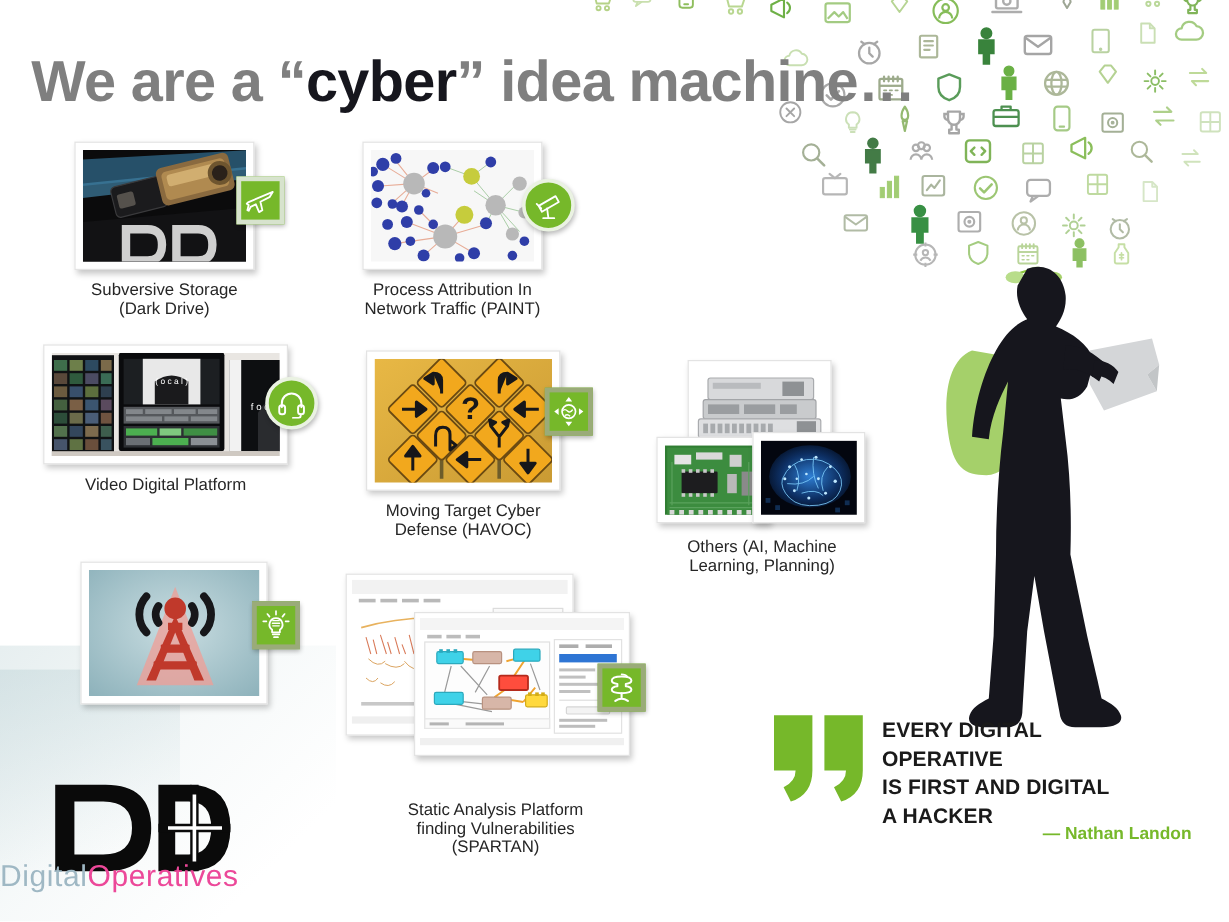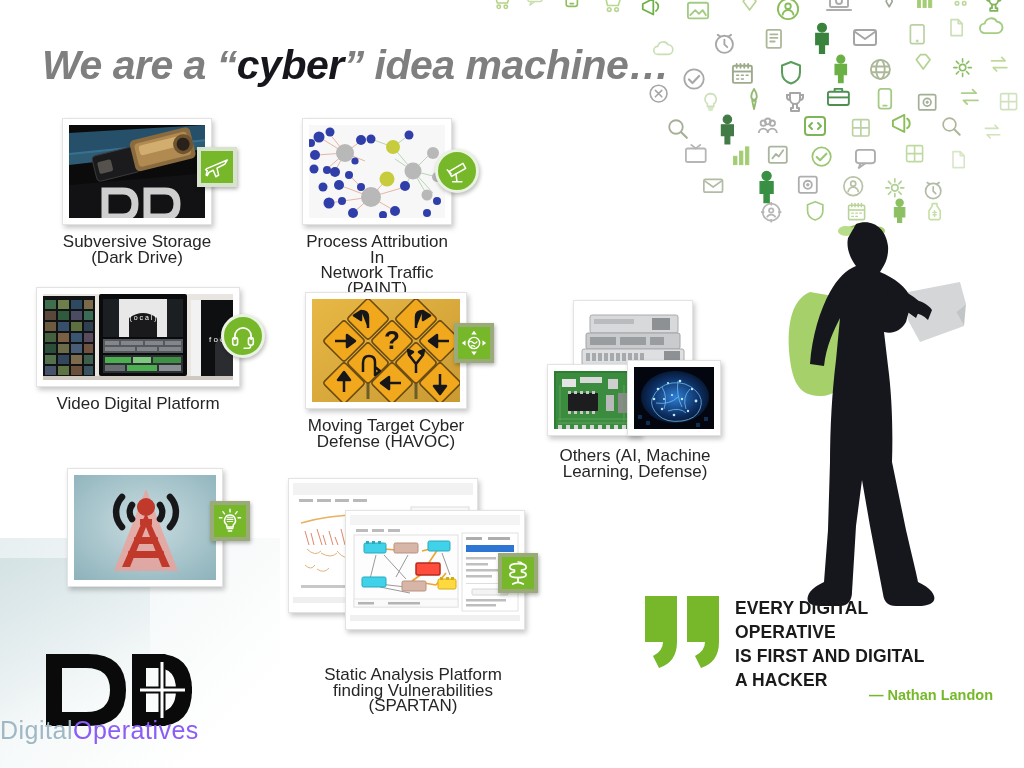--- a/index.html
+++ b/index.html
@@ -41,29 +41,28 @@
     bottom: 0;
     width: 150px;
     height: 210px;
     background: linear-gradient(160deg, rgba(188,210,214,0.45) 0%, rgba(255,255,255,0) 70%);
     pointer-events: none;
   }
 
   
   .title {
     position: absolute;
-    left: 42px;
+    left: 26px;
     top: 44px;
-    font-size: 41px;
+    font-size: 48px;
     line-height: 1.05;
     font-weight: bold;
     color: #7f7f7f;
     letter-spacing: -0.5px;
     white-space: nowrap;
-    font-style: italic;
   }
   .title .hl {
     color: #16161d;
   }
 
   
   .icon-cloud {
     position: absolute;
     left: 455px;
     top: -12px;
@@ -98,21 +97,21 @@
   .thumb-inner {
     width: 100%;
     height: 100%;
     overflow: hidden;
     position: relative;
     display: block;
   }
   .caption {
     margin-top: 9px;
     text-align: center;
-    font-size: 17px;
+    font-size: 14px;
     line-height: 15.5px;
     color: #262626;
     font-family: "Liberation Sans", sans-serif;
   }
 
   
   .badge {
     position: absolute;
     display: flex;
     align-items: center;
@@ -177,21 +176,21 @@
     position: absolute;
     left: 0px;
     top: 716px;
     width: 215px;
     font-size: 25px;
     letter-spacing: 0.5px;
     color: #9fb8c4;
     font-family: "Liberation Sans", sans-serif;
     white-space: nowrap;
   }
-  .logo-word .op { color: #8b5cf6; }
+  .logo-word .op { color: #ec4899; }
 </style>
 </head>
 <body>
 
 <div id="slide">
 
   <div class="corner-wash"></div>
   <div class="corner-wash-2"></div>
 
   <div class="icon-cloud">
@@ -989,21 +988,21 @@
                 <rect x="12" y="54" width="4" height="4"></rect>
                 <rect x="70" y="50" width="4" height="4"></rect>
                 <rect x="62" y="56" width="4" height="4"></rect>
             </g>
           </svg>
         </div>
       </div>
     </div>
     <div class="caption" style="margin-top:8px;text-align:center;">
       <div>Others (AI, Machine</div>
-      <div>Learning, Defense)</div>
+      <div>Learning, Planning)</div>
     </div>
   </div>
 
   <div class="card" style="left:67px; top:468px; width:156px;">
     <div class="thumb-frame" style="width:156px; height:119px;">
       <div class="thumb-inner">
         <svg width="144" height="107" viewBox="0 0 144 107">
           <defs>
             <radialGradient id="aerbg" cx="50%" cy="45%" r="70%">
               <stop offset="0%" stop-color="#c9dde1"></stop>

